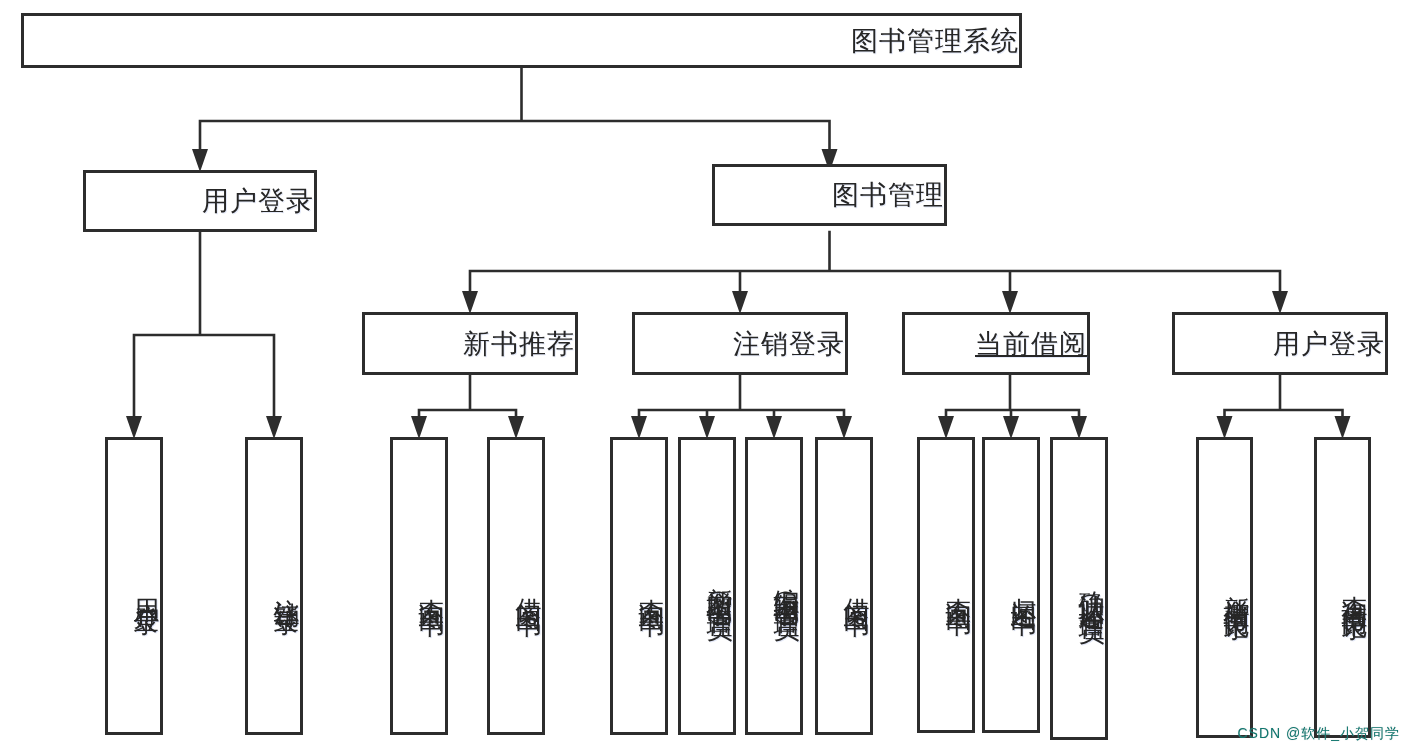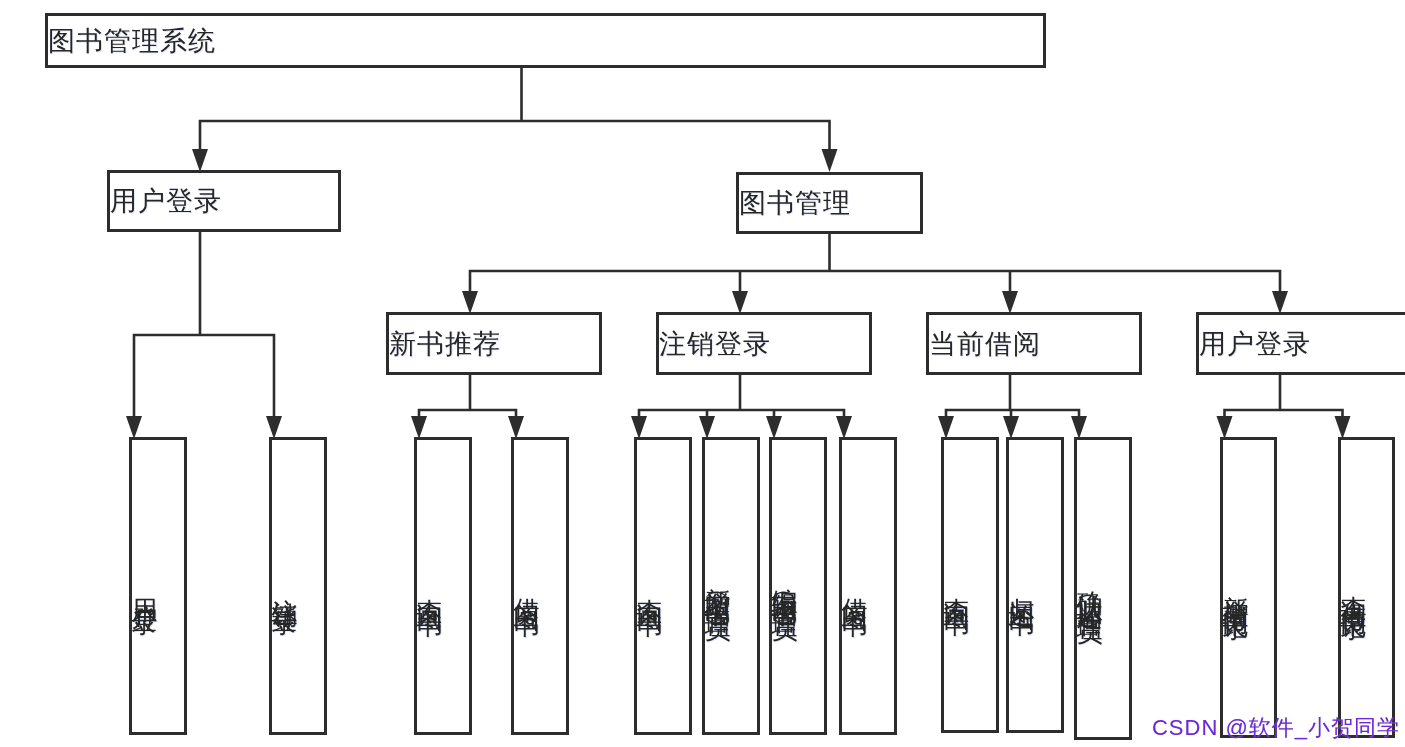--- a/index.html
+++ b/index.html
@@ -22,44 +22,43 @@
     width: 1405px;
     height: 747px;
   }
   .node {
     position: absolute;
     box-sizing: border-box;
     background: #ffffff;
     border: 3px solid #2d2d2d;
     display: flex;
     align-items: center;
-    justify-content: flex-start;
+    justify-content: flex-end;
     color: #262626;
-    margin-left: 24px;
   }
   .node-h span {
     font-size: 27px;
     letter-spacing: 1px;
     white-space: nowrap;
     text-shadow: 1px 1px 0 rgba(110, 140, 220, 0.18);
   }
   .node-v span {
     writing-mode: vertical-rl;
     text-orientation: mixed;
     font-size: 26px;
     letter-spacing: 0.16em;
     line-height: 1;
     text-shadow: 1px 1px 0 rgba(110, 140, 220, 0.18);
   }
   .watermark {
     position: absolute;
     right: 5px;
     bottom: 4px;
-    font-size: 22px;
-    color: #6d28d9;
+    font-size: 14px;
+    color: #0f766e;
     letter-spacing: 1px;
     white-space: nowrap;
     text-shadow: 0 0 1px rgba(160,160,160,0.5);
   }
 </style>
 </head>
 <body>
 
 <div class="stage" id="stage">
   <svg class="wires" id="wires" viewBox="0 0 1405 747" xmlns="http://www.w3.org/2000/svg">
@@ -89,30 +88,30 @@
       <path d="M 1280 375 L 1280 410 M 1224.5 410 L 1342.5 410 M 1224.5 410 L 1224.5 421 M 1342.5 410 L 1342.5 421" fill="none" stroke="#2d2d2d" stroke-width="2.6" stroke-linecap="square"></path>
       <polygon points="1216.5,416 1232.5,416 1224.5,439" fill="#2d2d2d"></polygon>
       <polygon points="1334.5,416 1350.5,416 1342.5,439" fill="#2d2d2d"></polygon>
     </svg>
   <div class="node node-h" style="left: 21px; top: 13px; width: 1001px; height: 55px;">
       <span>图书管理系统</span>
     </div>
     <div class="node node-h" style="left: 83px; top: 170px; width: 234px; height: 62px;">
       <span>用户登录</span>
     </div>
-    <div class="node node-h" style="left: 712px; top: 172px; width: 187px; height: 62px;">
+    <div class="node node-h" style="left: 712px; top: 164px; width: 235px; height: 62px;">
       <span>图书管理</span>
     </div>
     <div class="node node-h" style="left: 362px; top: 312px; width: 216px; height: 63px;">
       <span>新书推荐</span>
     </div>
     <div class="node node-h" style="left: 632px; top: 312px; width: 216px; height: 63px;">
       <span>注销登录</span>
     </div>
-    <div class="node node-h" style="left: 902px; top: 312px; width: 216px; height: 63px;">
+    <div class="node node-h" style="left: 902px; top: 312px; width: 188px; height: 63px; text-decoration: underline;">
       <span>当前借阅</span>
     </div>
     <div class="node node-h" style="left: 1172px; top: 312px; width: 216px; height: 63px;">
       <span>用户登录</span>
     </div>
     <div class="node node-v" style="left: 105px; top: 437px; width: 58px; height: 298px;">
       <span>用户登录</span>
     </div>
     <div class="node node-v" style="left: 245px; top: 437px; width: 58px; height: 298px;">
       <span>注销登录</span>

